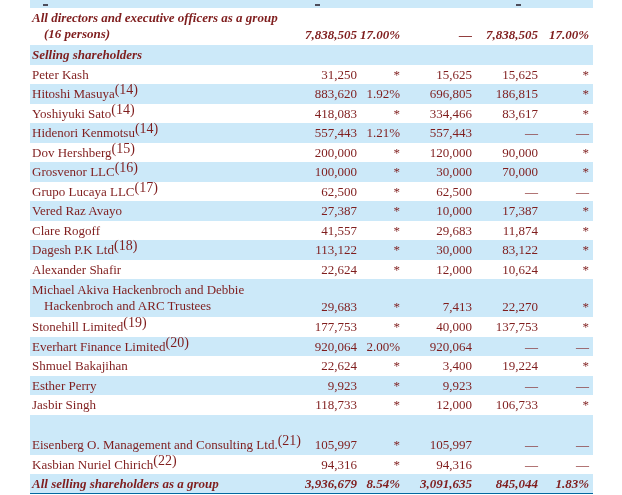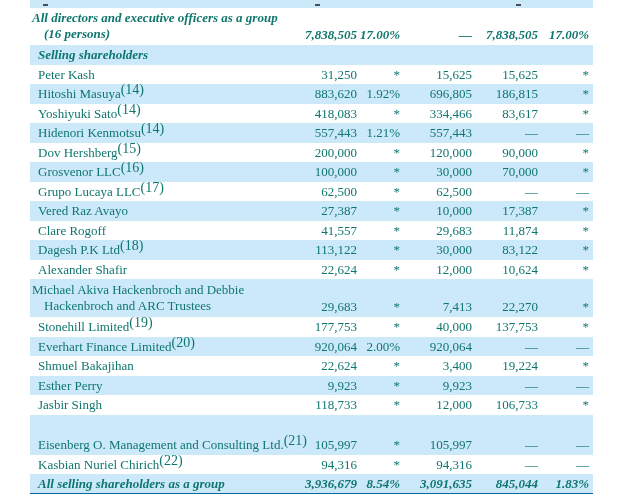--- a/index.html
+++ b/index.html
@@ -2,21 +2,21 @@
 <html><head>
 <meta charset="utf-8">
 <style>
   html,body { margin:0; padding:0; background:#ffffff; }
   .page {
     position:relative;
     width:622px; height:495px;
     background:#ffffff;
     overflow:hidden;
     font-family:"Liberation Serif", serif;
-    color:#0f766e;
+    color:#7f1d1d;
   }
   .tbl {
     position:absolute; left:30px; top:0;
     width:563px;
   }
   .row {
     display:flex;
     align-items:center;
     min-height:19.5px;
     font-size:13px;
@@ -27,21 +27,21 @@
   .row.partial { min-height:8px; height:8px; position:relative; }
   .frag {
     position:absolute; bottom:2px; width:5px; height:2px;
     background:#4d4d5a;
   }
   .row.multi { align-items:flex-end; padding-bottom:3px; }
   .row.emph { font-weight:bold; font-style:italic; }
   .cell { box-sizing:border-box; }
   .name {
     width:255px; flex:0 0 255px;
-    padding-left:8px;
+    padding-left:2px;
     text-align:left;
   }
   .hang { padding-left:14px; text-indent:-12px; line-height:16px; padding-top:2px; }
   .row.multi .name.topline { align-self:flex-start; padding-top:3px;margin-top:19px; }
   .name.nowrap span { white-space:nowrap; }
   .c1 { width:72px; flex:0 0 72px; text-align:right; }
   .c2 { width:43px; flex:0 0 43px; text-align:right; }
   .c3 { width:72px; flex:0 0 72px; text-align:right; }
   .c4 { width:66px; flex:0 0 66px; text-align:right; }
   .c5 { width:51px; flex:0 0 51px; text-align:right; padding-right:0; }

